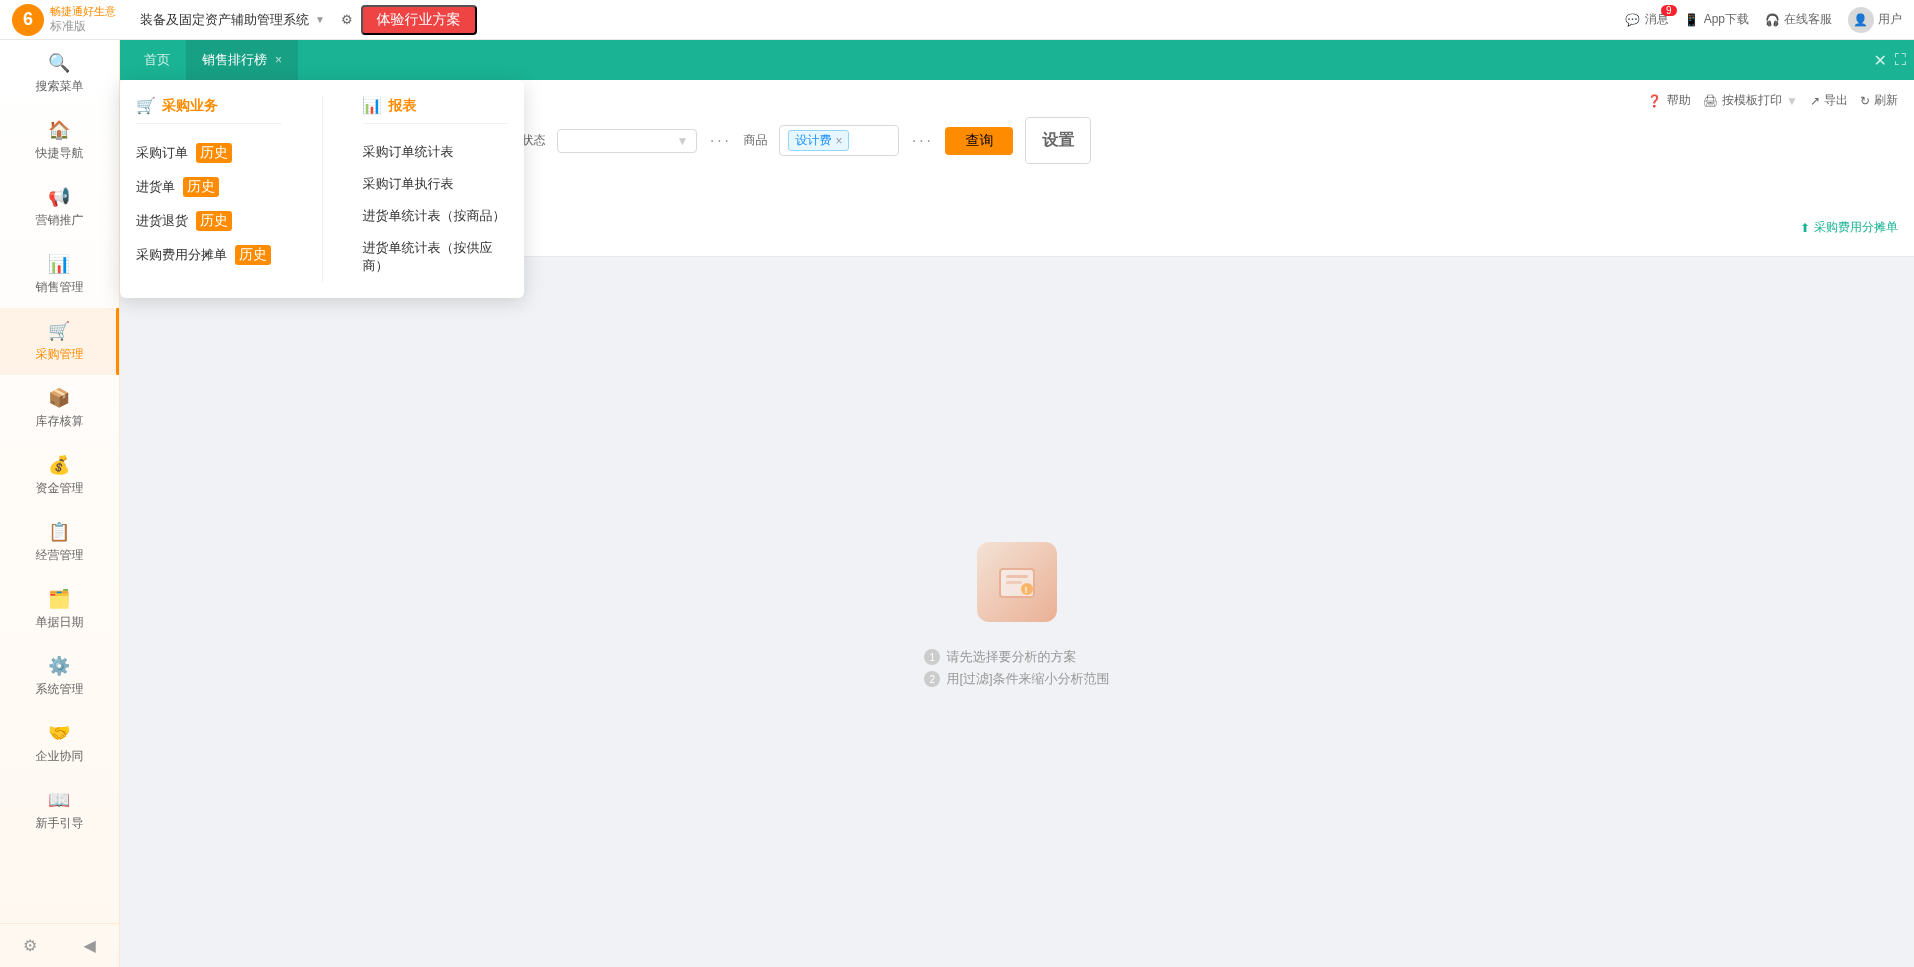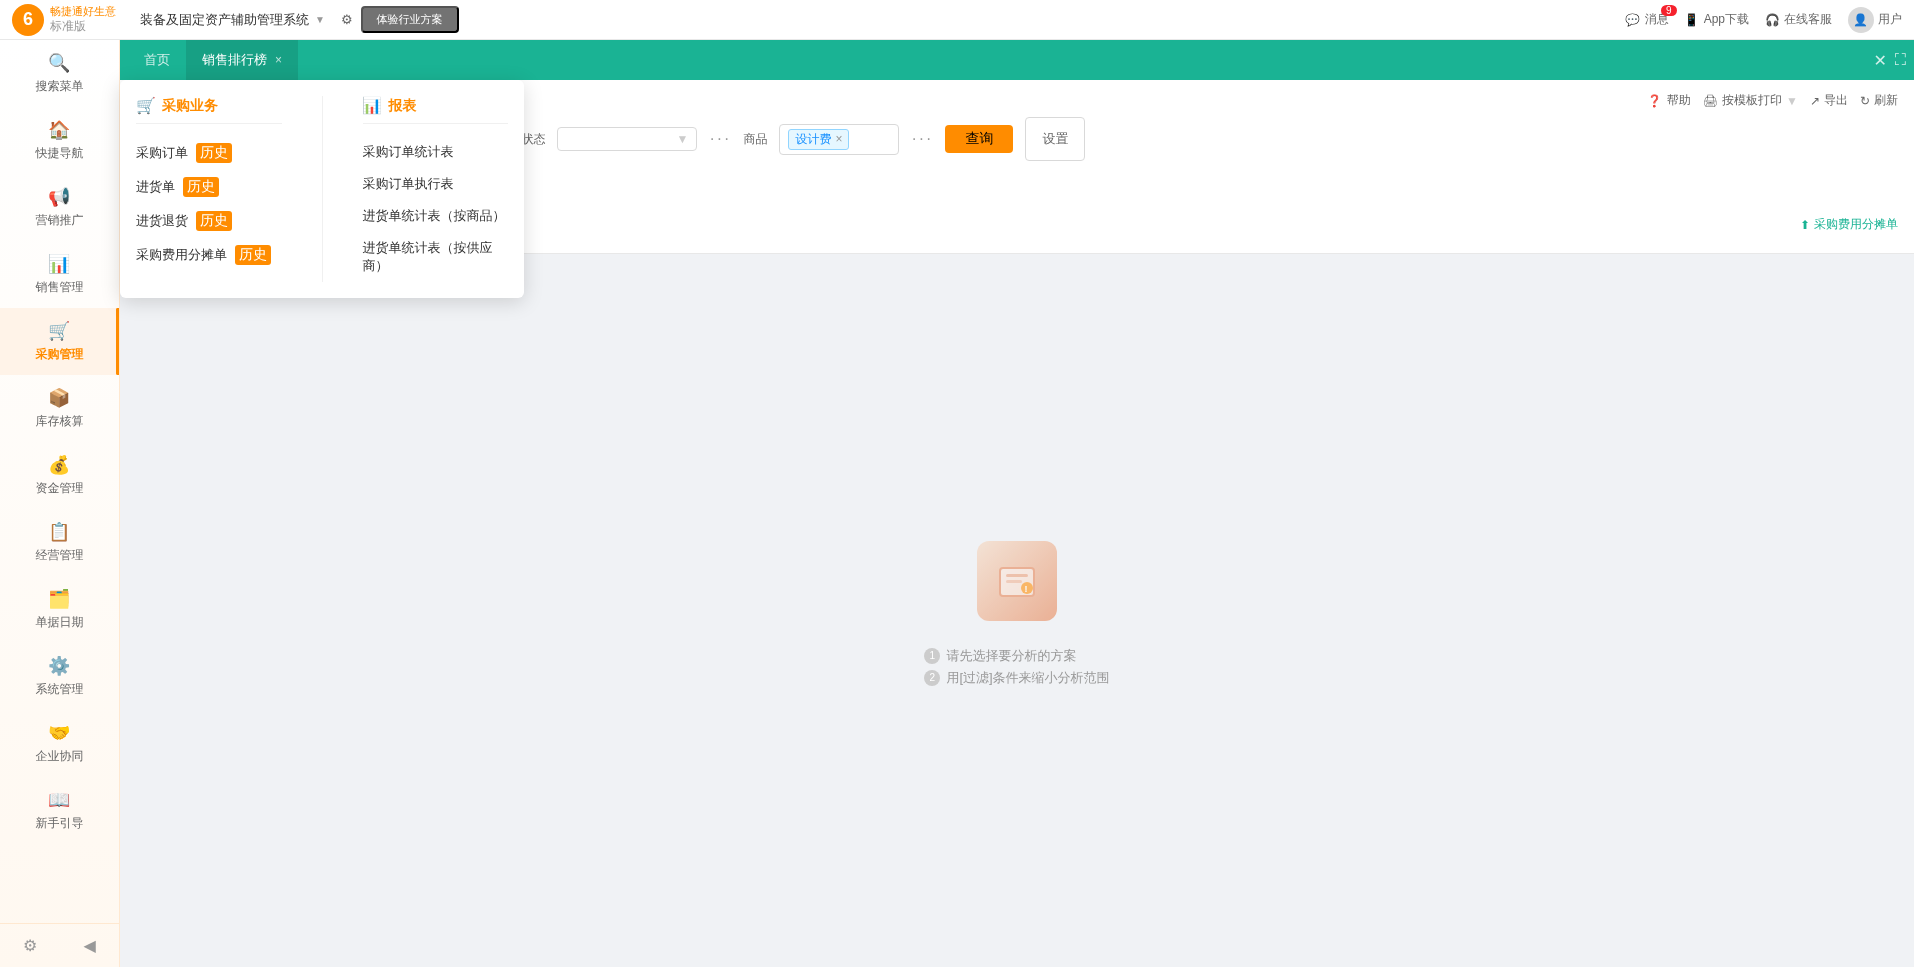--- a/index.html
+++ b/index.html
@@ -7,21 +7,21 @@
 
     
     .topbar { height: 40px; background: #fff; display: flex; align-items: center; padding: 0 12px; border-bottom: 1px solid #e8e8e8; position: relative; z-index: 100; }
     .topbar-logo { display: flex; align-items: center; width: 120px; }
     .logo-icon { width: 32px; height: 32px; background: #ff8c00; border-radius: 50%; display: flex; align-items: center; justify-content: center; color: white; font-size: 18px; font-weight: bold; margin-right: 6px; }
     .logo-text { font-size: 11px; color: #ff8c00; line-height: 1.3; }
     .logo-sub { font-size: 12px; color: #999; }
     .topbar-system { display: flex; align-items: center; padding: 0 8px; cursor: pointer; color: #333; font-size: 13px; }
     .topbar-system .arrow { margin-left: 6px; color: #999; font-size: 10px; }
     .topbar-gear { margin: 0 8px; color: #666; cursor: pointer; }
-    .topbar-solution { background: #737373; color: white; padding: 4px 14px; border-radius: 4px; font-size: 11px; cursor: pointer; }
+    .topbar-solution { background: #ef4444; color: white; padding: 4px 14px; border-radius: 4px; font-size: 14px; cursor: pointer; }
     .topbar-right { margin-left: auto; display: flex; align-items: center; gap: 16px; }
     .topbar-right-item { display: flex; align-items: center; gap: 4px; color: #666; font-size: 12px; cursor: pointer; position: relative; }
     .badge { position: absolute; top: -6px; right: -8px; background: #f5222d; color: white; border-radius: 8px; font-size: 10px; padding: 0 4px; min-width: 16px; text-align: center; }
     .user-avatar { width: 26px; height: 26px; background: #d9d9d9; border-radius: 50%; display: flex; align-items: center; justify-content: center; color: #666; font-size: 12px; }
 
     
     .main-layout { display: flex; flex: 1; overflow: hidden; }
 
     
     .sidebar { width: 120px; background: linear-gradient(180deg, #ffffff 0%, #fff8f0 100%); border-right: 1px solid #ffe8d0; display: flex; flex-direction: column; overflow-y: auto; }
@@ -48,21 +48,21 @@
     .filter-area { background: white; padding: 12px 16px; border-bottom: 1px solid #e8e8e8; }
     .filter-row { display: flex; align-items: center; gap: 12px; margin-bottom: 10px; flex-wrap: wrap; }
     .filter-row:last-child { margin-bottom: 0; }
     .filter-label { color: #666; font-size: 12px; white-space: nowrap; }
     .filter-input { border: 1px solid #d9d9d9; border-radius: 4px; padding: 4px 8px; font-size: 12px; color: #333; background: white; min-width: 120px; display: flex; align-items: center; gap: 4px; cursor: pointer; }
     .filter-tag { background: #e6f7ff; border: 1px solid #91d5ff; border-radius: 3px; padding: 1px 6px; font-size: 12px; color: #1890ff; display: flex; align-items: center; gap: 4px; }
     .filter-tag-close { cursor: pointer; color: #999; }
     .filter-date { display: flex; align-items: center; gap: 4px; border: 1px solid #d9d9d9; border-radius: 4px; padding: 4px 8px; font-size: 12px; color: #333; cursor: pointer; }
     .filter-dots { color: #999; font-size: 16px; cursor: pointer; letter-spacing: 2px; }
     .btn-query { background: #ff8c00; color: #000000; border: none; border-radius: 4px; padding: 5px 20px; font-size: 14px; cursor: pointer; }
-    .btn-set { border: 1px solid #d9d9d9; background: white; color: #666; border-radius: 4px; padding: 12px 16px; font-size: 13px; cursor: pointer; }
+    .btn-set { border: 1px solid #d9d9d9; background: white; color: #666; border-radius: 4px; padding: 12px 16px; font-size: 16px; cursor: pointer; font-weight: bold; }
     .toolbar-right { margin-left: auto; display: flex; align-items: center; gap: 12px; font-size: 12px; color: #666; }
     .toolbar-btn { display: flex; align-items: center; gap: 4px; cursor: pointer; color: #666; font-size: 12px; }
     .collapse-btn { display: flex; align-items: center; justify-content: center; gap: 4px; color: #1ab394; font-size: 12px; cursor: pointer; padding: 8px 0; }
 
     
     .empty-state { flex: 1; display: flex; flex-direction: column; align-items: center; justify-content: center; color: #999; gap: 12px; }
     .empty-tips { font-size: 13px; color: #999; }
     .empty-tips p { margin: 4px 0; display: flex; align-items: center; gap: 6px; }
     .step-num { display: inline-flex; width: 16px; height: 16px; background: #ccc; border-radius: 50%; color: white; font-size: 10px; align-items: center; justify-content: center; }
     .dropdown-menu { position: fixed; left: 120px; top: 80px; background: white; border-radius: 6px; box-shadow: 0 4px 20px rgba(0,0,0,0.15); z-index: 300; padding: 16px; display: flex; gap: 32px; min-width: 380px; }
@@ -136,21 +136,21 @@
       <span class="sidebar-icon">📢</span>
       <span>营销推广</span>
     </div>
     <div class="sidebar-item">
       <span class="sidebar-icon">📊</span>
       <span>销售管理</span>
     </div>
     <div class="sidebar-item active-menu" style="background:#fff3e8; position:relative;">
       <span style="position:absolute;right:0;top:0;bottom:0;width:3px;background:#ff8c00;border-radius:2px 0 0 2px;"></span>
       <span class="sidebar-icon">🛒</span>
-      <span style="color:#ff8c00;font-weight:bold;">采购管理</span>
+      <span style="color:#ff8c00;font-weight:normal;">采购管理</span>
     </div>
     <div class="sidebar-item">
       <span class="sidebar-icon">📦</span>
       <span>库存核算</span>
     </div>
     <div class="sidebar-item">
       <span class="sidebar-icon">💰</span>
       <span>资金管理</span>
     </div>
     <div class="sidebar-item">

